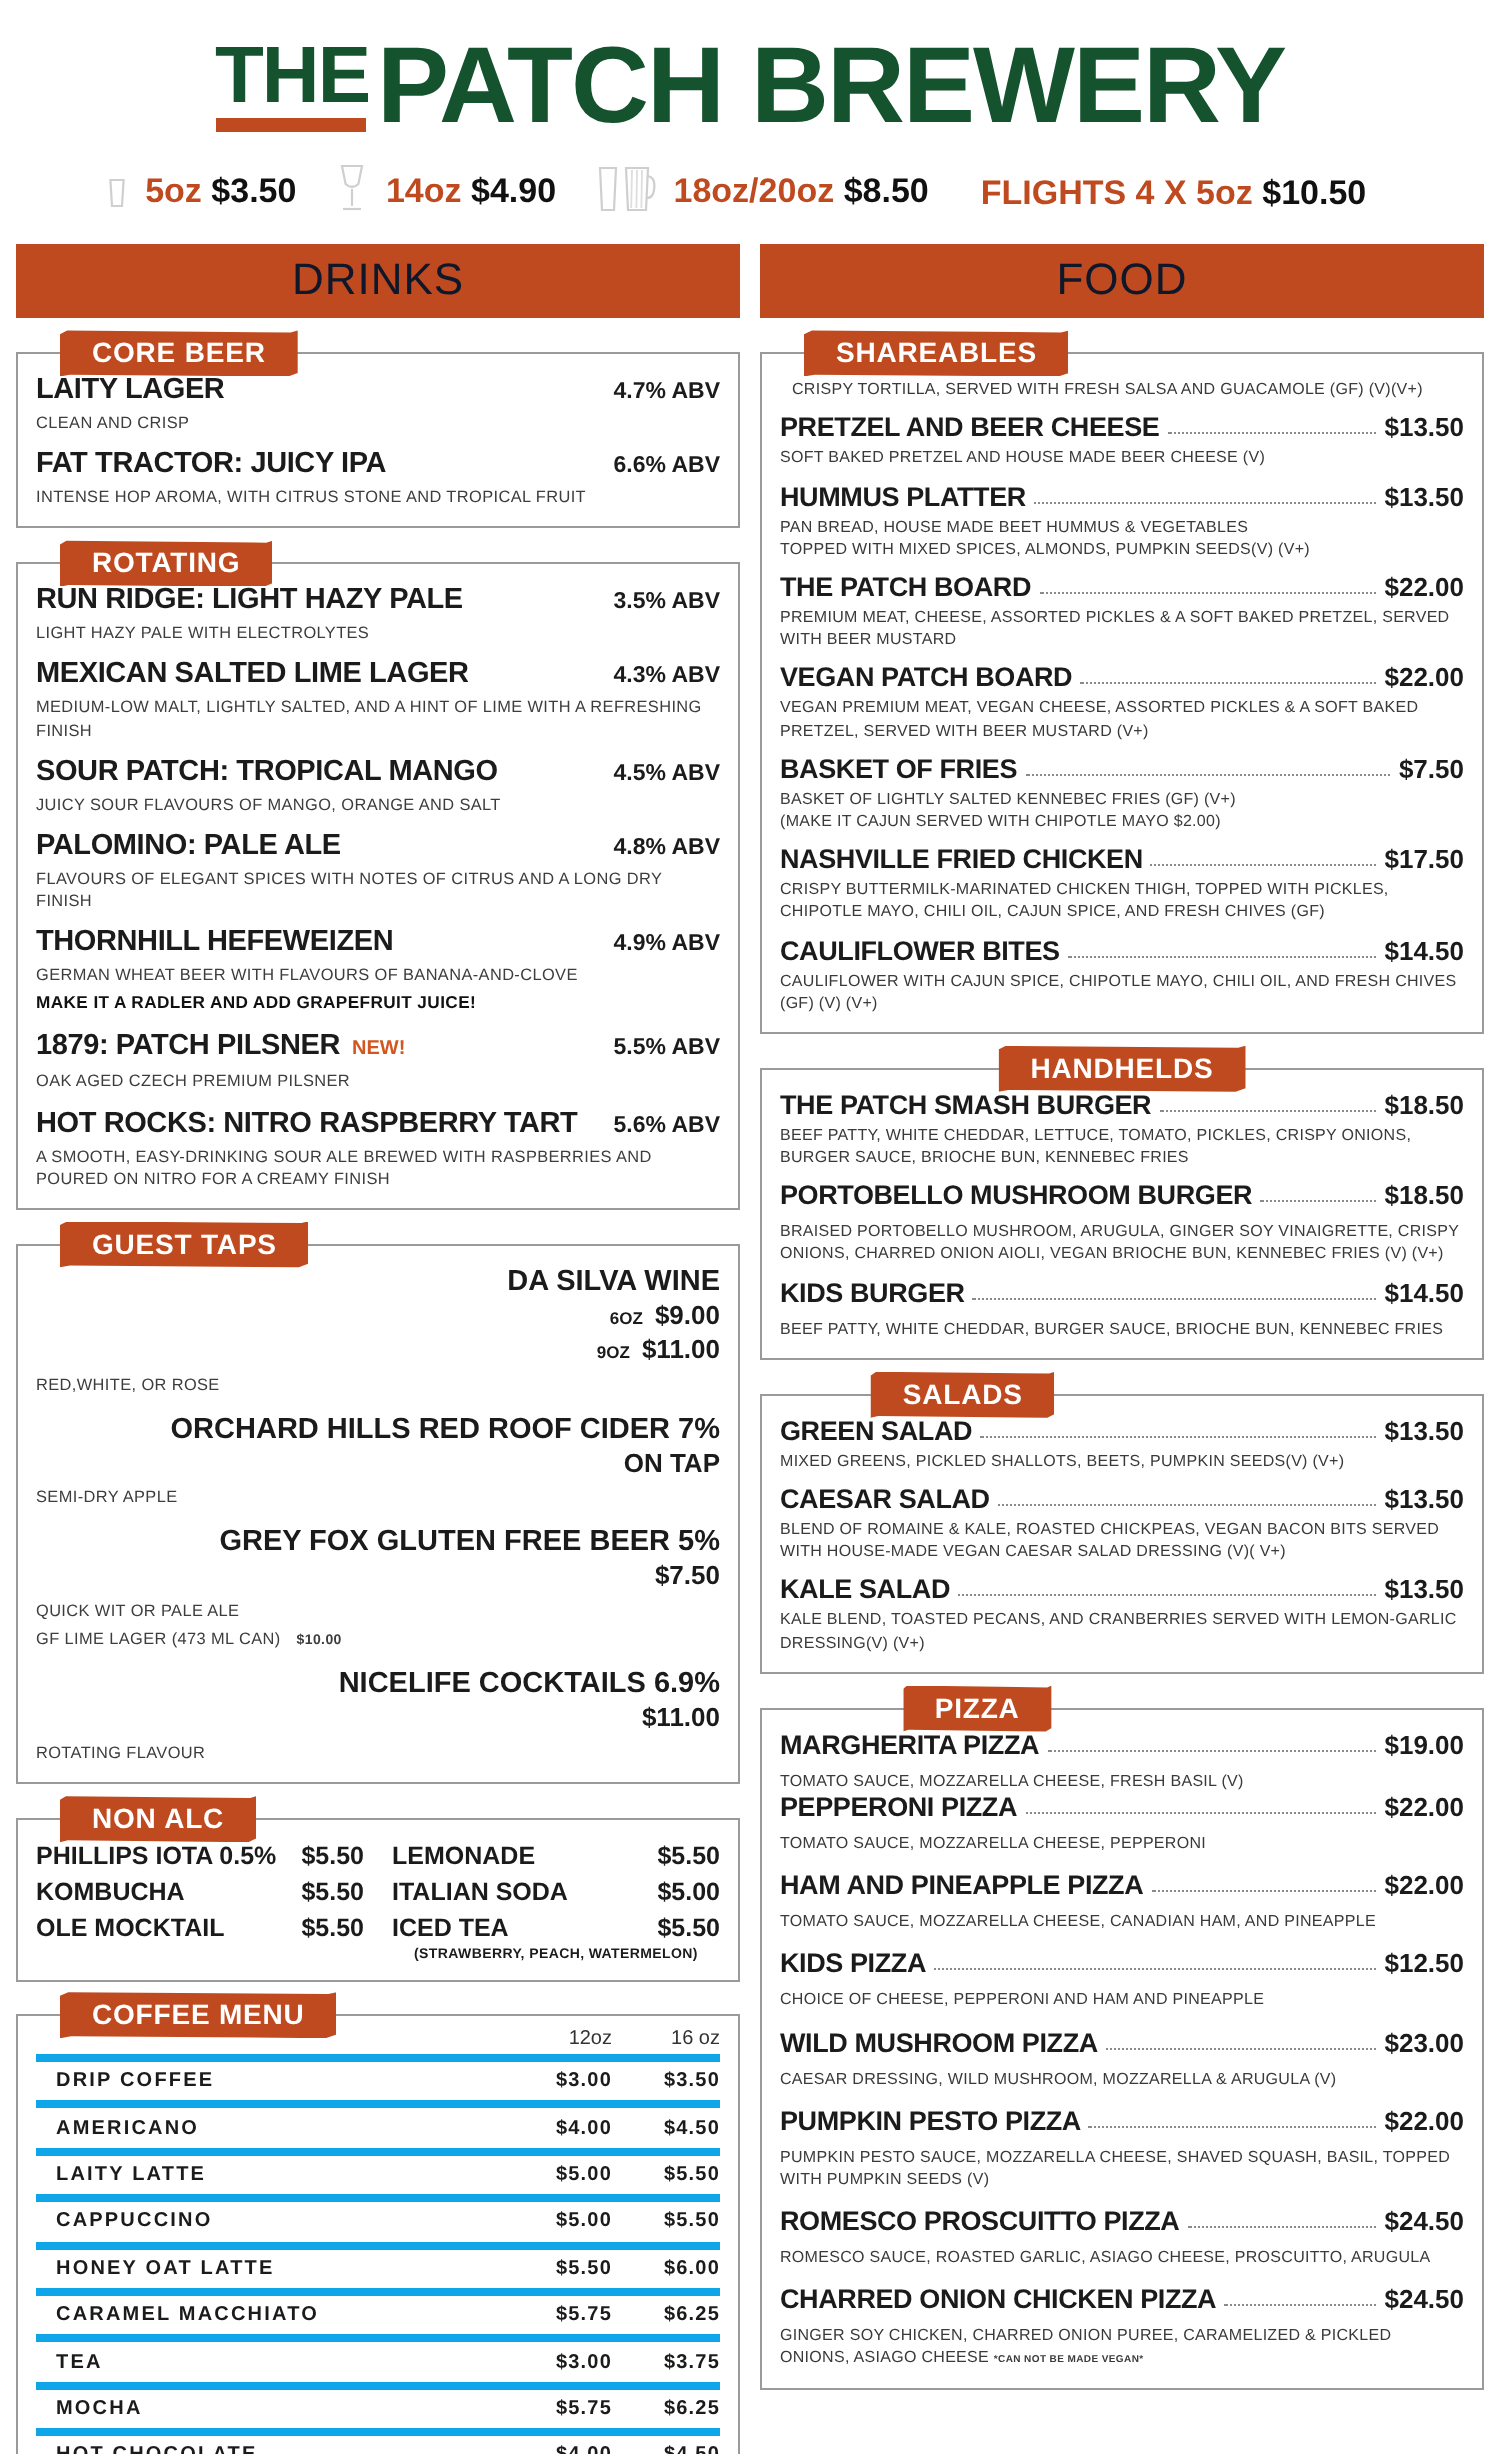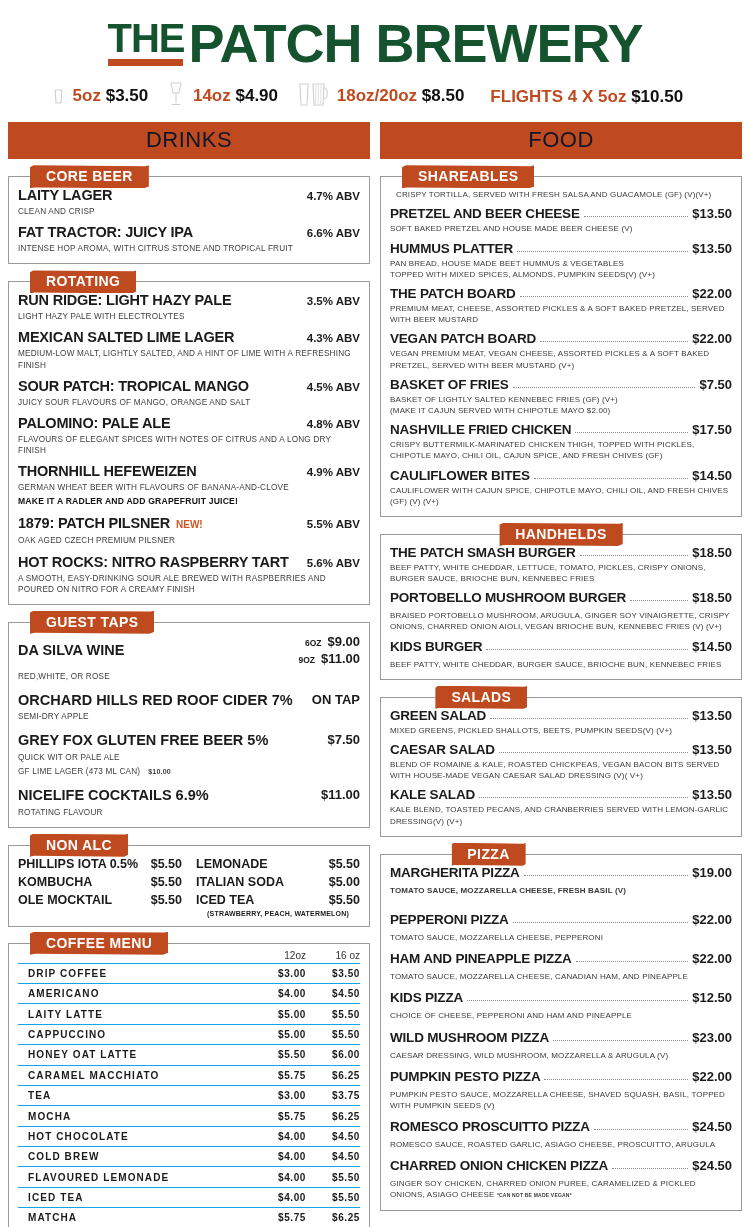--- a/index.html
+++ b/index.html
@@ -84,36 +84,36 @@
   .drow:first-child { margin-top: 0; }
   .dname { font-weight:bold; font-size:14.5px; letter-spacing:-.2px; }
   .dabv  { font-weight:bold; font-size:11.5px; white-space:nowrap; }
   .ddesc { font-size:8.2px; color:#3d3d3d; letter-spacing:.2px; margin-top:3px; line-height:1.35; }
   .ddesc.bold { font-weight:bold; color:#111; font-size:8.6px; }
   .new { color:#d1561f; font-size:10px; font-weight:bold; margin-left:6px; }
 
   
   .gt { margin-top: 9px; }
   .gt:first-child { margin-top:0; }
-  .gtline { display:flex; justify-content:space-between; align-items:center; }
+  .gtline { display:flex; justify-content:space-between; align-items:flex-end;flex-direction:column; }
   .gtname { font-weight:bold; font-size:14.5px; }
   .gtprices { text-align:right; font-weight:bold; font-size:13px; line-height:1.35; white-space:nowrap;}
   .gtprices .sz { font-size:8.5px; margin-right:6px; }
   .inline-price { font-size:7px; font-weight:bold; margin-left:8px; }
 
   
   .na { display:flex; gap:14px; }
   .na-col { flex:1; }
   .na-row { display:flex; justify-content:space-between; font-weight:bold; font-size:12.5px; padding: 2px 0; }
   .na-note { font-size:7px; font-weight:bold; letter-spacing:.2px; text-align:center; margin-top:1px;}
 
   
   .cf-head { display:flex; justify-content:flex-end; gap:0; font-size:10px; color:#333; padding-bottom:2px;}
   .cf-head span { width:54px; text-align:right; }
-  .cf-row { display:flex; align-items:center; border-top:1px solid #0ea5e9; padding: 4.2px 0 4.2px 10px; }
+  .cf-row { display:flex; align-items:center; border-top:4px solid #0ea5e9; padding: 4.2px 0 4.2px 10px; }
   .cf-row:first-of-type{ border-top:none; }
   .cf-name { flex:1; font-weight:bold; font-size:10px; letter-spacing:1.1px; }
   .cf-p { width:54px; text-align:right; font-weight:bold; font-size:10px; letter-spacing:.6px; }
 
   
   .fitem { margin-top: 6px; }
   .fitem:first-child { margin-top:0; }
   .fline { display:flex; align-items:flex-end; gap:4px; }
   .fname { font-weight:bold; font-size:13.5px; letter-spacing:-.2px; white-space:nowrap; }
   .dots { flex:1; border-bottom: 1.3px dotted #8a8a8a; margin-bottom: 4px; min-width:8px;}
@@ -525,23 +525,23 @@
 
       <div class="section">
         <div class="tag ctr" style="left:30%;">PIZZA</div>
         <div class="sect-box">
           <div class="fitem">
             <div class="fline">
                 <span class="fname">MARGHERITA PIZZA</span>
                 <span class="dots"></span>
                 <span class="fprice">$19.00</span>
               </div>
-            <div class="fdesc" style="margin-top:5px;font-weight:bold;">TOMATO SAUCE, MOZZARELLA CHEESE, FRESH BASIL (V)</div>
-          </div>
-          <div class="fitem" style="margin-top:16px;">
+            <div class="fdesc" style="margin-top:5px;">TOMATO SAUCE, MOZZARELLA CHEESE, FRESH BASIL (V)</div>
+          </div>
+          <div class="fitem" style="margin-top:0;">
             <div class="fline">
                 <span class="fname">PEPPERONI PIZZA</span>
                 <span class="dots"></span>
                 <span class="fprice">$22.00</span>
               </div>
             <div class="fdesc" style="margin-top:5px;">TOMATO SAUCE, MOZZARELLA CHEESE, PEPPERONI</div>
           </div>
           <div class="fitem" style="margin-top:8px;">
             <div class="fline">
                 <span class="fname">HAM AND PINEAPPLE PIZZA</span>

